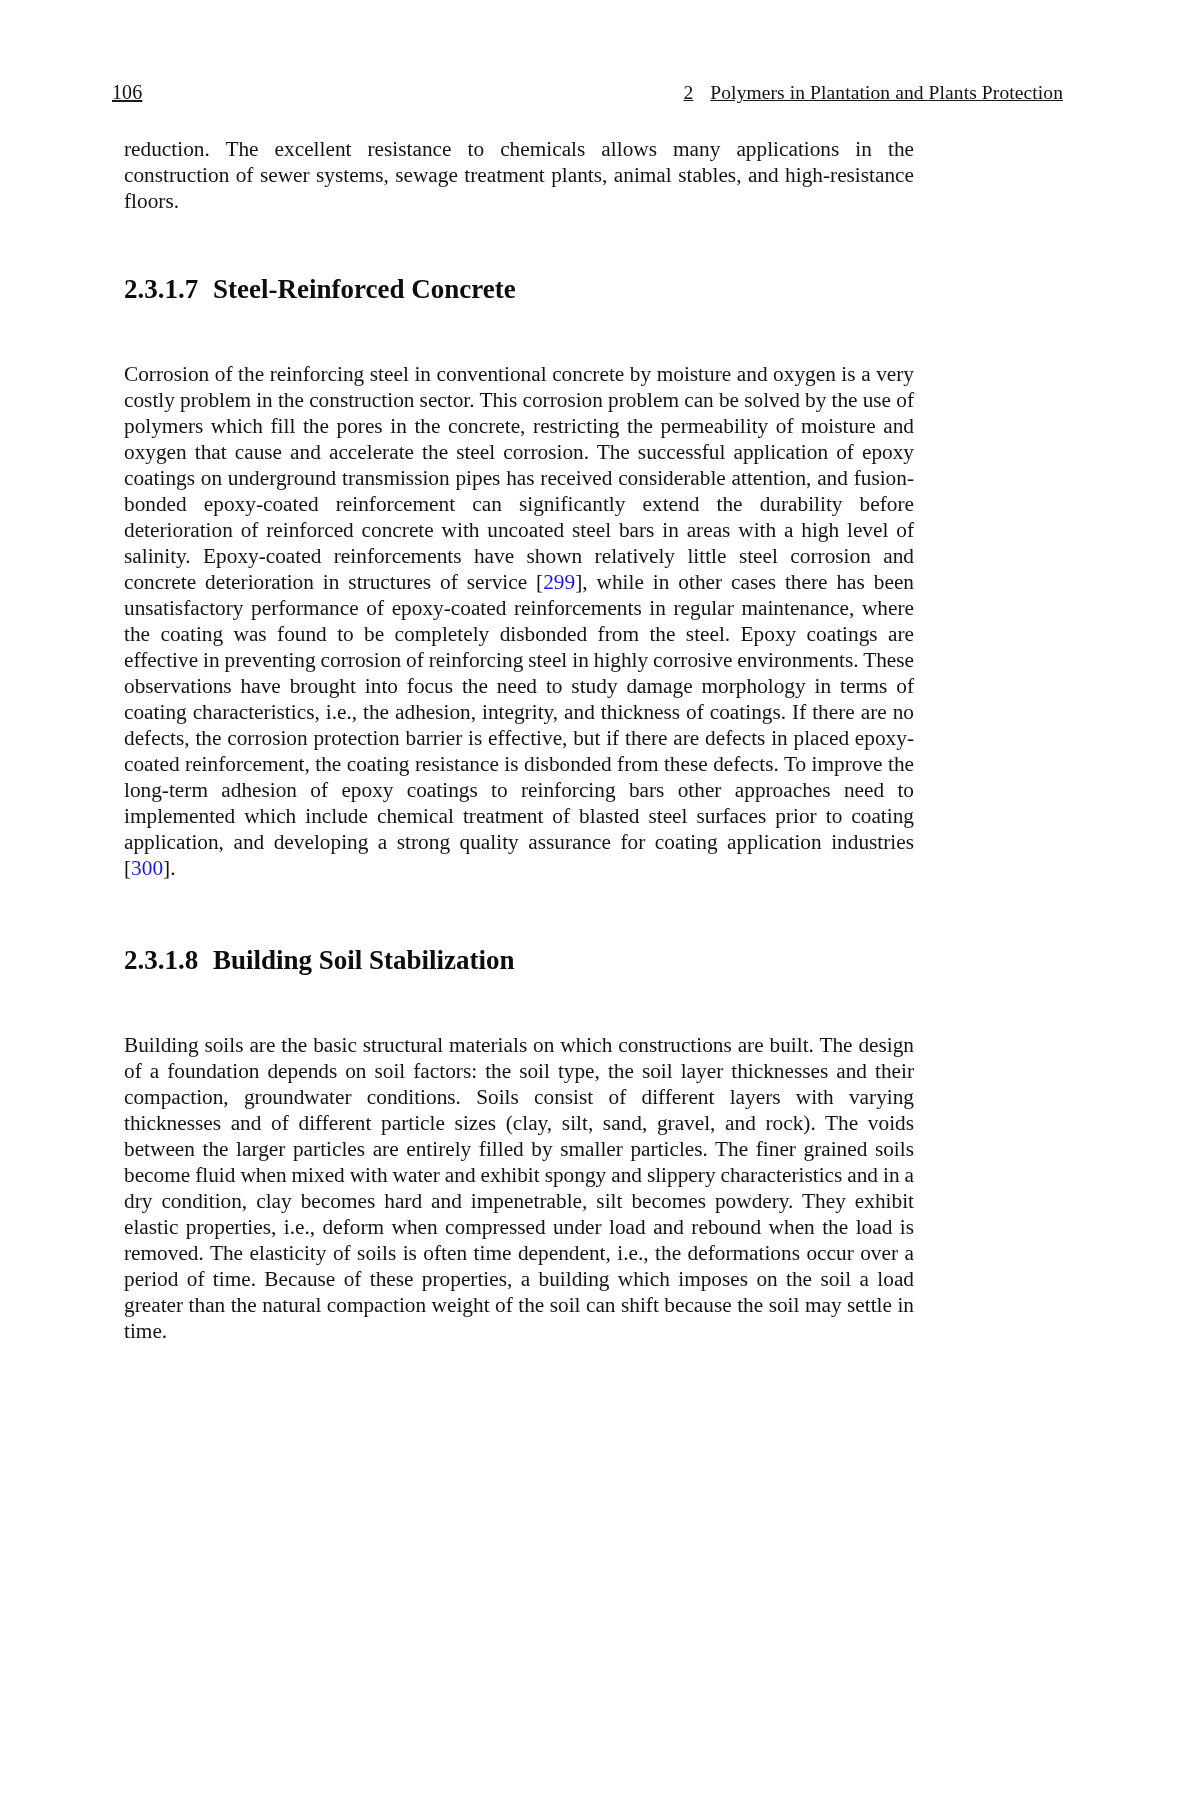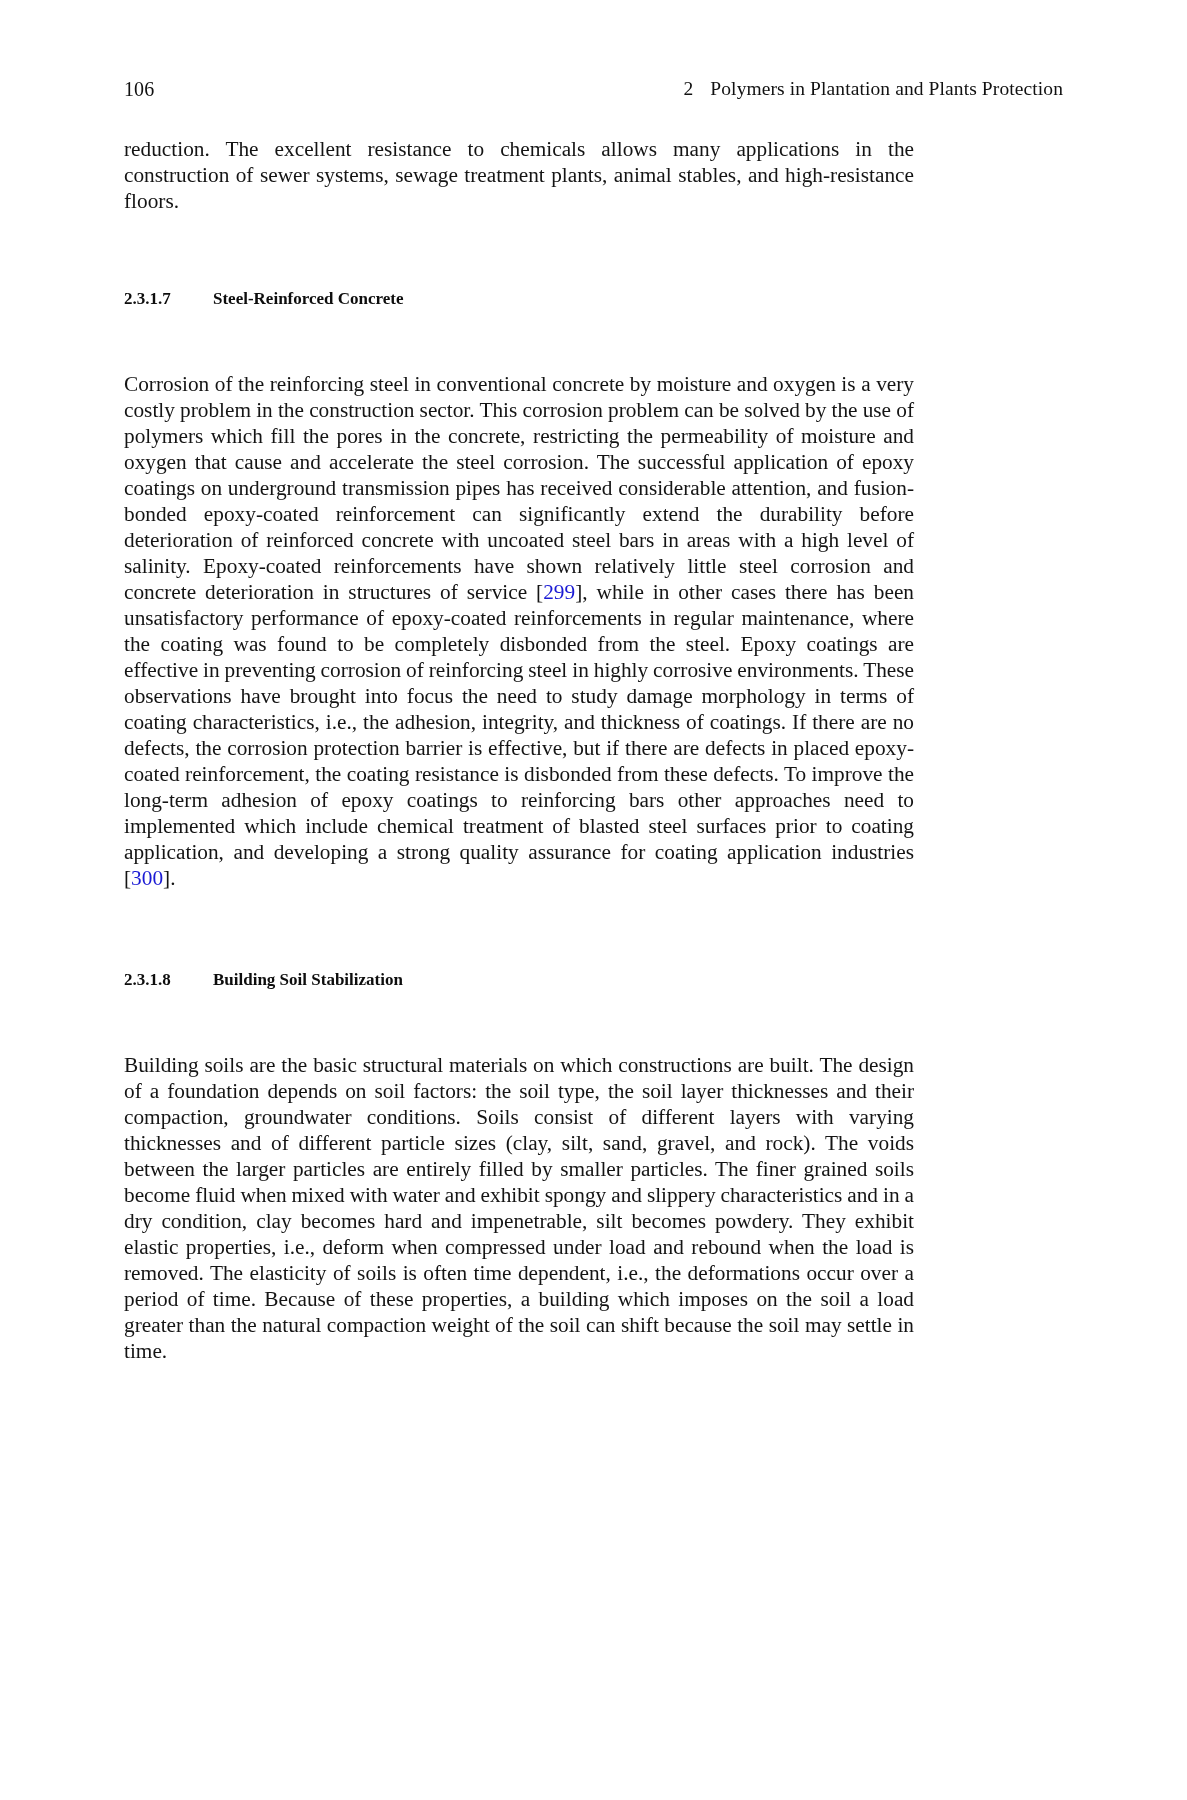--- a/index.html
+++ b/index.html
@@ -22,28 +22,29 @@
     background: #ffffff;
     box-sizing: border-box;
     padding: 0;
     overflow: hidden;
   }
 
   
   .running-head {
     position: absolute;
     top: 78px;
-    left: 124px;
+    left: 112px;
     right: 124px;
     height: 26px;
     display: flex;
-    align-items: flex-start;
+    align-items: flex-end;
     justify-content: space-between;
     font-size: 19.5px;
     letter-spacing: 0.1px;
+    text-decoration: underline;
   }
   .folio {
     font-size: 20px;
     color: #111;
     white-space: nowrap;
   }
   .head-right {
     display: flex;
     align-items: baseline;
     white-space: nowrap;
@@ -72,35 +73,34 @@
     hyphens: none;
   }
   p.body.tight {
     
     word-spacing: -0.6px;
     margin-top: 17px;
   }
 
   h3.sec-head {
     margin: 0;
-    font-size: 17px;
+    font-size: 27px;
     font-weight: bold;
     line-height: 26px;
     color: #0d0d0d;
     display: flex;
     align-items: baseline;
     white-space: nowrap;
   }
   h3.sec-head .num {
     width: 89px;
     flex: 0 0 89px;
   }
   h3.sec-head .title {
     flex: 0 1 auto;
-    margin-top: 10px;
   }
 
   .gap-after-para-1 { height: 62px; }
   .gap-after-head-1 { height: 42px; }
   .gap-after-para-2 { height: 66px; }
   .gap-after-head-2 { height: 42px; }
 
   a.cite {
     color: #1a1ad4;
     text-decoration: none;

